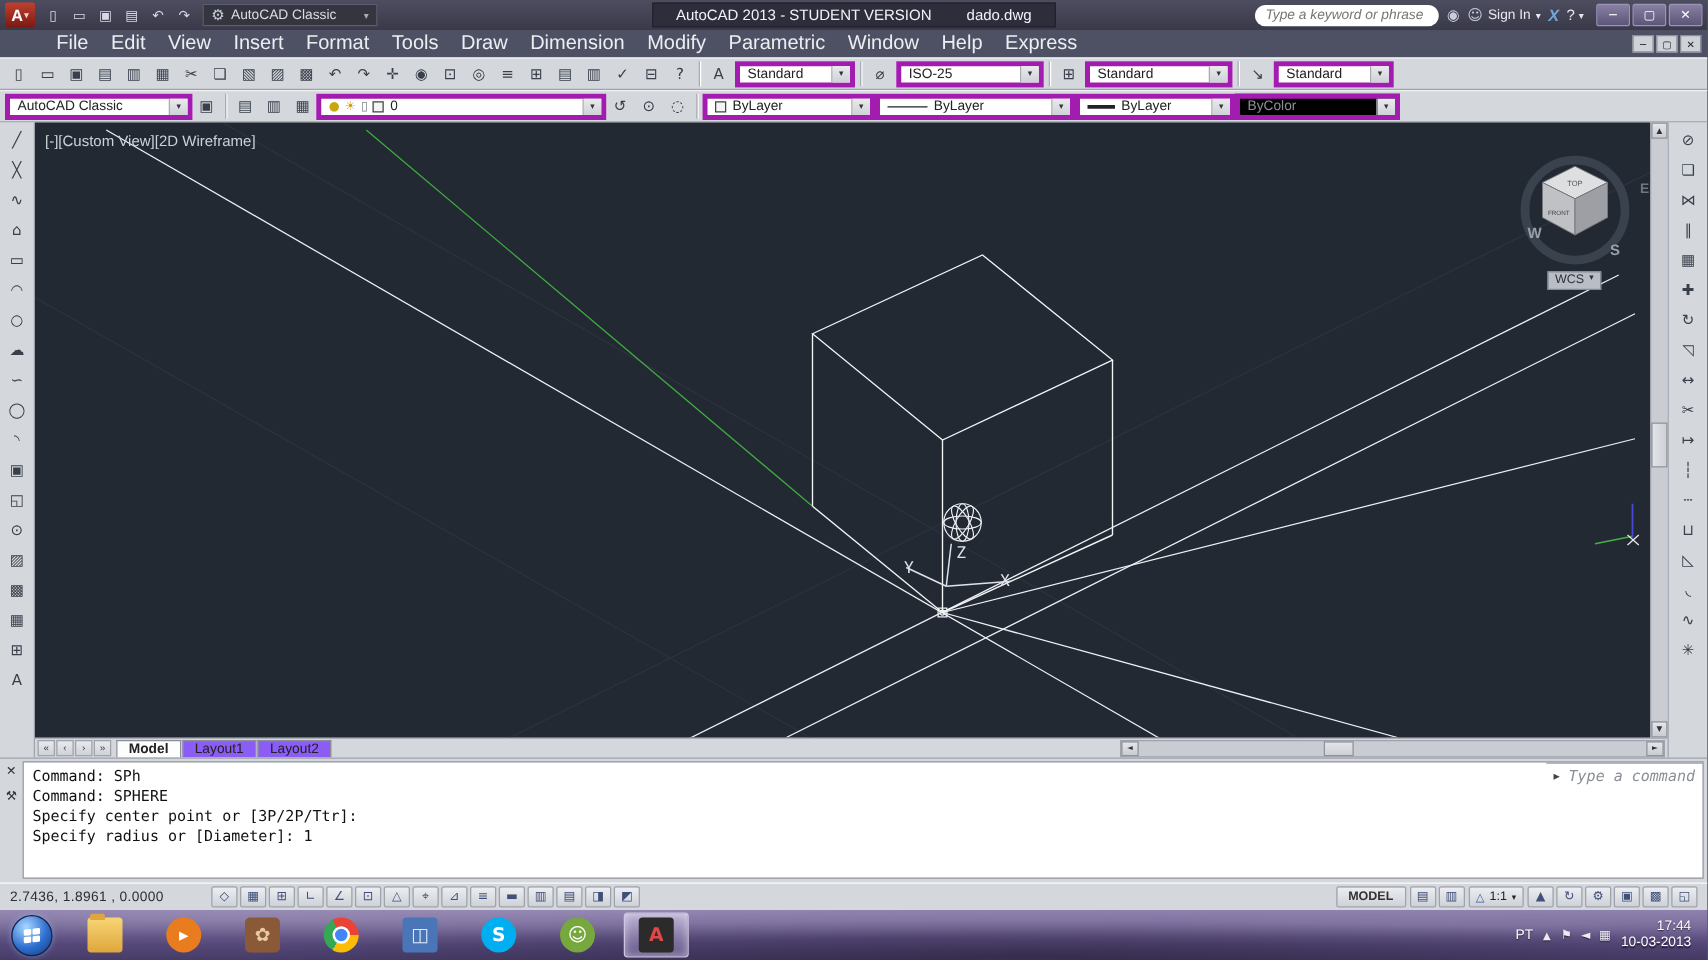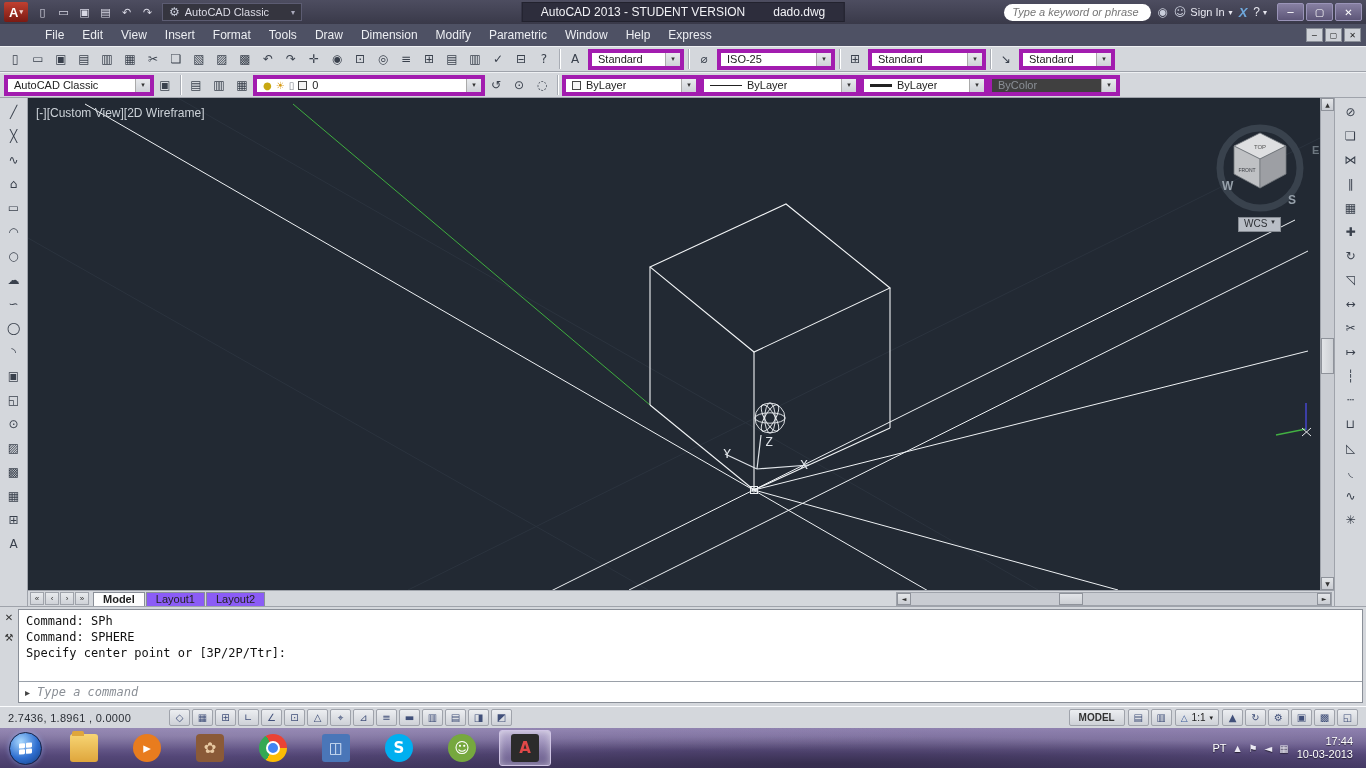--- a/index.html
+++ b/index.html
@@ -24,33 +24,33 @@
   .signin .dda{font-size:8px}
   .xchg{color:#6fa8dc;font-weight:bold;font-style:italic;font-size:13px}
   .helpbtn{display:flex;align-items:center;gap:3px;font-size:12px}
   .helpbtn .dda{font-size:8px}
   .winbtns{display:flex;gap:2px;margin-left:4px}
   .winbtn{width:27px;height:18px;border:1px solid #9a94b8;background:linear-gradient(#8780a2,#5d5678);display:flex;align-items:center;justify-content:center;color:#fff;font-size:10px;border-radius:2px;font-family:"DejaVu Sans",sans-serif}
 
   
   .menubar{height:22px;background:#4e5164;display:flex;align-items:center;color:#eceef2;padding-left:36px;flex:none}
   .menu-items{display:flex;align-items:center}
-  .menu-item{padding:3px 9px;font-size:12px}
+  .menu-item{padding:3px 9px;font-size:16px}
   .doc-controls{margin-left:auto;display:flex;gap:2px;margin-right:5px}
   .doc-btn{width:17px;height:14px;background:#cfd2d8;border:1px solid #8a8f98;color:#222;font-size:8px;display:flex;align-items:center;justify-content:center;font-family:"DejaVu Sans",sans-serif}
 
   
   .toolbar{height:26px;background:#d4d7dc;border-top:1px solid #eef0f3;border-bottom:1px solid #9fa3ab;display:flex;align-items:center;padding:0 4px;flex:none}
   .ticons{display:flex;align-items:center;gap:1px}
   .t-icon{width:22px;height:20px;display:flex;align-items:center;justify-content:center;font-size:12px;color:#39404c;font-family:"DejaVu Sans","DejaVu Sans Mono",sans-serif}
   .vsep{width:1px;height:20px;background:#a8acb4;box-shadow:1px 0 0 #fff;margin:0 4px;flex:none}
   .dd{height:21px;background:#fff;border:4px solid #a21caf;display:flex;align-items:center;font-size:11px;color:#222;padding-left:6px;flex:none}
   .dd .ddtext{white-space:nowrap;overflow:hidden}
   .dd .arrow{margin-left:auto;width:15px;height:100%;background:linear-gradient(#e8eaed,#cfd2d8);border-left:1px solid #aaa;display:flex;align-items:center;justify-content:center;font-size:7px;color:#333;flex:none}
-  .dd.disabled{background:#404040;color:#8a8f96}
+  .dd.disabled{background:#000000;color:#8a8f96}
   .ddgroup{display:flex;align-items:center;gap:2px}
   .swatch{width:9px;height:9px;background:#f4f4f4;border:1px solid #444;margin-right:5px;flex:none}
   .line-sample{width:32px;border-top:1px solid #222;margin-right:5px;flex:none}
   .line-sample.thick{border-top-width:3px;width:22px}
   .ldd-ic{margin-right:4px;font-size:10px;font-family:"DejaVu Sans",sans-serif}
 
   
   .main{height:508px;display:flex;flex:none}
   .side-toolbar{width:28px;background:#d4d7dc;display:flex;flex-direction:column;align-items:center;padding-top:3px;gap:2px}
   .side-toolbar.left{border-right:1px solid #9fa3ab}
@@ -76,21 +76,21 @@
   .tab{padding:0 9px;height:14px;display:flex;align-items:center;background:#8b5cf6;border:1px solid #8a8f98;border-bottom:none;font-size:11px}
   .tab.active{background:#fdfdfd;font-weight:bold}
   .hscroll{margin-left:auto;width:436px;height:14px;background:#c9ccd2;border:1px solid #9fa3ab;position:relative;margin-right:2px;flex:none}
   .hs-btn{position:absolute;top:0;width:14px;height:12px;background:linear-gradient(#e4e6e9,#c9ccd2);border:1px solid #8f939b;display:flex;align-items:center;justify-content:center;font-size:6px;color:#333;font-family:"DejaVu Sans",sans-serif}
   .hs-btn.left{left:0}.hs-btn.right{right:0}
   .hs-thumb{position:absolute;left:162px;top:0;width:24px;height:12px;background:linear-gradient(#e2e4e8,#cdd0d5);border:1px solid #8f939b}
 
   
   .cmdwin{height:100px;background:#d4d7dc;display:flex;border-top:1px solid #9fa3ab;flex:none}
   .cmd-side{width:18px;display:flex;flex-direction:column;align-items:center;padding-top:5px;gap:9px;color:#333;font-size:10px;font-family:"DejaVu Sans",sans-serif}
-  .cmd-body{flex:1;display:flex;flex-direction:column;margin:2px 3px 3px 0;border:1px solid #8a8f98;background:#fff}
+  .cmd-body{flex:1;display:flex;flex-direction:row;margin:2px 3px 3px 0;border:1px solid #8a8f98;background:#fff}
   .cmd-history{flex:1;padding:3px 7px;font-family:"DejaVu Sans Mono","Liberation Mono",monospace;font-size:12px;color:#111;line-height:16px;overflow:hidden}
   .cmd-input{height:21px;border-top:1px solid #9aa0a8;display:flex;align-items:center;gap:7px;padding:0 6px;font-family:"DejaVu Sans Mono","Liberation Mono",monospace;font-size:12px}
   .cmd-prompt-icon{color:#444;font-size:10px;font-family:"DejaVu Sans",sans-serif}
   .cmd-ph{color:#8a8f96;font-style:italic}
 
   
   .statusbar{height:22px;background:#d4d7dc;border-top:1px solid #fbfcfe;display:flex;align-items:center;padding:0 8px;gap:3px;font-size:11px;color:#222;flex:none}
   .coords{width:158px;color:#2a2e35;letter-spacing:.3px}
   .toggles,.sr-icons{display:flex;gap:2px;align-items:center}
   .toggle{width:21px;height:17px;background:linear-gradient(#eceef1,#ced1d7);border:1px solid #9fa3ab;border-radius:2px;display:flex;align-items:center;justify-content:center;font-size:10px;color:#41507a;font-family:"DejaVu Sans","DejaVu Sans Mono",sans-serif}
@@ -457,20 +457,21 @@
   <div class="cmdwin" data-name="command-window">
     <div class="cmd-side" data-name="command-window-controls">
       <span data-name="close-command-icon">✕</span>
       <span data-name="wrench-icon">⚒</span>
     </div>
     <div class="cmd-body">
       <div class="cmd-history" data-name="command-history">
           <div class="cmd-line" data-name="command-line-0">Command: SPh</div>
           <div class="cmd-line" data-name="command-line-1">Command: SPHERE</div>
           <div class="cmd-line" data-name="command-line-2">Specify center point or [3P/2P/Ttr]:</div>
+          <div class="cmd-line" data-name="command-line-3">Specify radius or [Diameter]: 1</div>
         </div>
       <div class="cmd-input" data-name="command-input">
         <span class="cmd-prompt-icon" data-name="command-prompt-icon">▸</span>
         <span class="cmd-ph" data-name="command-placeholder">Type a command</span>
       </div>
     </div>
   </div>
 
   <div class="statusbar" data-name="status-bar">
     <span class="coords" data-name="coordinates-display">2.7436, 1.8961 , 0.0000</span>

